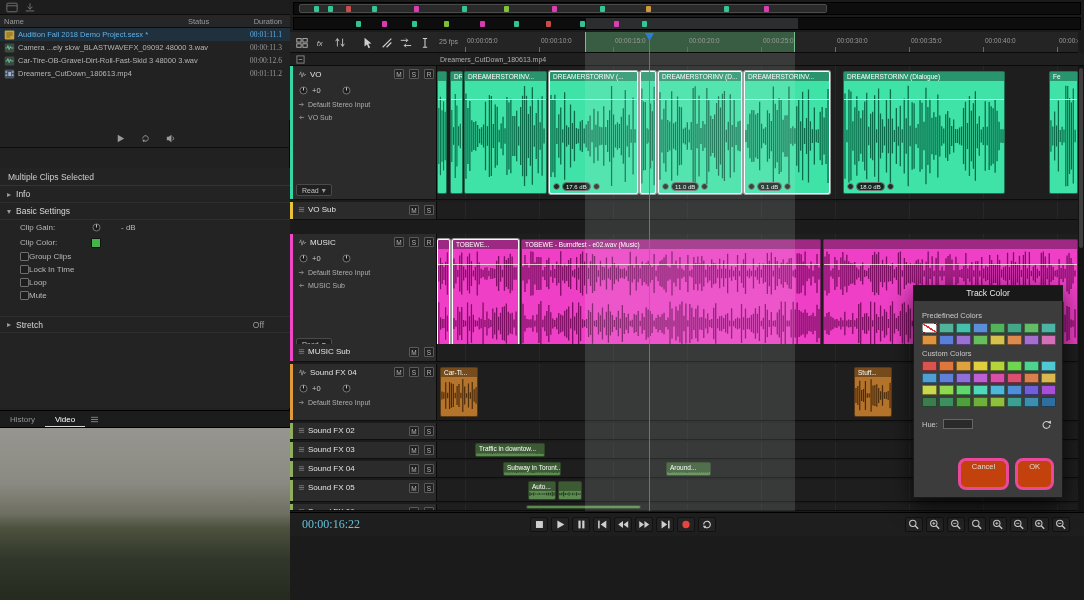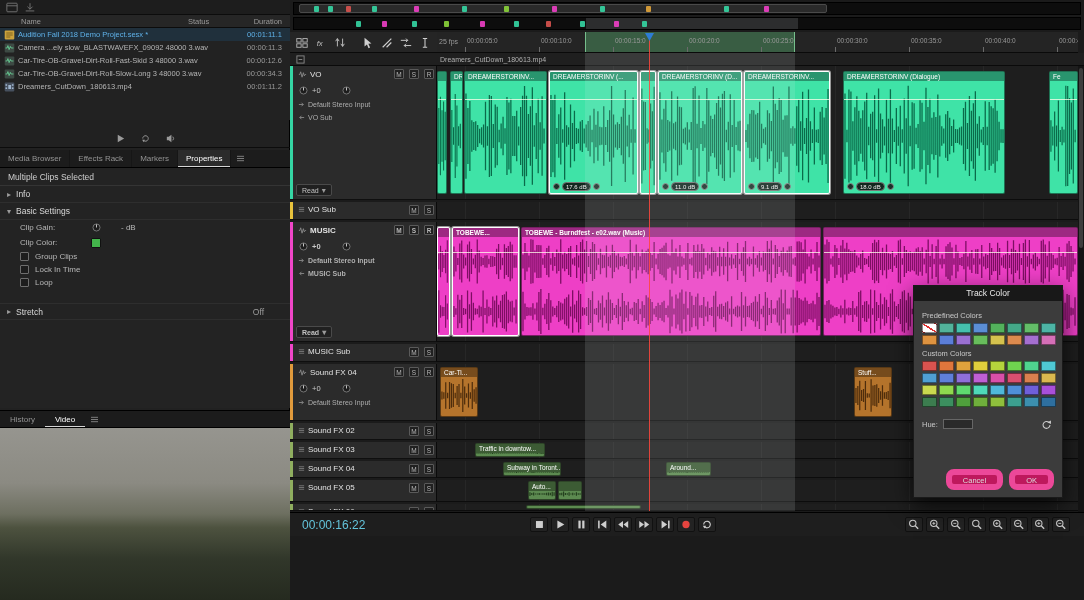--- a/index.html
+++ b/index.html
@@ -1,28 +1,28 @@
 <!DOCTYPE html>
 <html><head>
 <meta charset="utf-8">
 <style>
   *{margin:0;padding:0;box-sizing:border-box}
   html,body{background:#000}
   #app{position:relative;width:1084px;height:600px;background:#1b1b1b;overflow:hidden;
        font-family:"Liberation Sans",sans-serif;color:#bdbdbd;font-size:9px}
-  .mono{font-family:Liberation Sans, sans-serif}
+  .mono{font-family:Liberation Serif, serif}
   svg{display:block}
 
   
   #left{position:absolute;left:0;top:0;width:290px;height:600px;background:#212121;border-right:1px solid #000}
   #files-toolbar{position:absolute;left:0;top:0;width:290px;height:15px;display:flex;align-items:center;gap:6px;padding-left:6px;background:#1d1d1d;border-bottom:1px solid #0c0c0c}
   .mini-icon{width:12px;height:11px;opacity:.75}
   #files-header{position:absolute;left:0;top:15px;width:290px;height:13px;display:flex;align-items:center;
     background:#262626;border-bottom:1px solid #0c0c0c;font-size:7.5px;color:#9a9a9a}
-  #files-header .fh-name{flex:1;padding-left:21px}
+  #files-header .fh-name{flex:1;padding-left:4px}
   #files-header .fh-status{width:46px}
   #files-header .fh-dur{width:56px;text-align:right;padding-right:8px}
   #file-rows{position:absolute;left:0;top:28px;width:290px;height:92px;overflow:hidden;background:#222}
   .file-row{height:13px;display:flex;align-items:center;font-size:7.5px;color:#b5b5b5}
   .file-row.sel{color:#5fb1e8;background:#20303c}
   .ficon{width:18px;display:flex;justify-content:center}
   .fname{flex:1;white-space:nowrap;overflow:hidden;text-overflow:ellipsis}
   .fdur{width:56px;text-align:right;padding-right:8px;color:#9a9a9a}
   .file-row.sel .fdur{color:#5fb1e8}
   #files-transport{position:absolute;left:0;top:130px;width:290px;height:18px;display:flex;align-items:center;justify-content:center;gap:14px;border-bottom:1px solid #0c0c0c}
@@ -32,21 +32,21 @@
   .ptab.active{color:#fff;background:#2b2b2b;box-shadow:inset 0 -1px 0 #d5d5d5}
   .tabmenu{display:flex;align-items:center;padding:0 5px}
   
   #props{position:absolute;left:0;top:168px;width:290px;height:240px;background:#232323;overflow:hidden}
   .sel-label{height:18px;line-height:18px;padding-left:8px;font-size:8.5px;color:#cfcfcf;border-bottom:1px solid #343434}
   .sect{display:flex;align-items:center;gap:5px;height:17px;padding-left:7px;font-size:8.5px;color:#d8d8d8;border-bottom:1px solid #2e2e2e}
   .caret{color:#9a9a9a;font-size:8px}
   .prow{display:flex;align-items:center;gap:19px;height:15px;padding-left:20px;font-size:8px;color:#b8b8b8}
   .plabel{width:52px}
   .swatch-green{width:10px;height:10px;border:1px solid #111;border-radius:1px}
-  .cbrow{display:flex;align-items:center;gap:6px;height:13px;padding-left:20px;font-size:8px;color:#b8b8b8}
+  .cbrow{display:flex;align-items:center;gap:0;height:13px;padding-left:20px;font-size:8px;color:#b8b8b8}
   .cbox{width:9px;height:9px;background:#1d1d1d;border:1px solid #6e6e6e;border-radius:1px}
   .stretch{margin-top:14px;border-top:1px solid #2e2e2e}
   .stretch .off{margin-left:auto;margin-right:26px;color:#9a9a9a}
   
   #lower-tabs{position:absolute;left:0;top:410px;width:290px;height:18px;display:flex;align-items:center;background:#1c1c1c;border-top:1px solid #000;border-bottom:1px solid #000}
   .ltab{padding:0 10px;font-size:8px;color:#949494;height:100%;display:flex;align-items:center}
   .ltab.active{color:#fff;box-shadow:inset 0 -1px 0 #d5d5d5}
   #video-preview{position:absolute;left:0;top:428px;width:290px;height:172px;overflow:hidden;
     background:linear-gradient(180deg,#96958f 0%,#8b8a82 32%,#6d6f60 50%,#4d523f 58%,#31372a 76%,#252a1f 100%)}
 
@@ -117,21 +117,21 @@
   #dlg-title{height:15px;background:#181818;color:#e8e8e8;font-size:8.5px;text-align:center;line-height:15px}
   #dlg-body{flex:1;display:flex;flex-direction:column;padding:6px 8px 7px 8px}
   .dlg-label{font-size:7.5px;color:#c8c8c8;margin:4px 0 3px}
   .dlg-grid{display:grid;grid-template-columns:repeat(8,15px);gap:2px}
   .sw{width:15px;height:10px;border:1px solid rgba(0,0,0,.45);border-radius:1px}
   .sw.none{background-image:linear-gradient(to top right,transparent 44%,#d33 44%,#d33 56%,transparent 56%);background-color:#fff}
   #hue-row{display:flex;align-items:center;gap:5px;margin-top:10px;font-size:7.5px;color:#c8c8c8}
   #hue-box{width:30px;height:10px;background:#2a2a2a;border:1px solid #666}
   #hue-reset{margin-left:auto;width:15px;height:14px;display:flex;align-items:center;justify-content:center}
   #dlg-btns{margin-top:auto;display:flex;justify-content:flex-end;gap:6px}
-  .dlg-btn{height:21px;padding:0 11px;border:6px solid #ec4899;border-radius:8px;background:#be185d;color:#ddd;font-size:7.5px;line-height:12px}
+  .dlg-btn{height:32px;padding:0 11px;border:3px solid #ec4899;border-radius:8px;background:#c2410c;color:#ddd;font-size:7.5px;line-height:12px}
 </style>
 </head>
 <body>
 
 <div id="app">
 
   <div id="left">
     <div id="files-toolbar">
       <span class="mini-icon">
         <svg viewBox="0 0 14 12" width="12" height="11">
@@ -177,30 +177,20 @@
               <rect x="2" y="2" width="12" height="11" rx="1" fill="#3d4a44"></rect>
               <path d="M3 7.5h2l1-3 1.5 5 1.5-4 1 2h3" stroke="#69d89a" fill="none"></path>
             </svg>
           </div>
           <div class="fname">Car-Tire-OB-Gravel-Dirt-Roll-Fast-Skid 3 48000 3.wav</div>
           <div class="fdur mono">00:00:12.6</div>
         </div>
         <div class="file-row">
           <div class="ficon">
             <svg viewBox="0 0 16 15" width="13" height="12">
-              <rect x="2" y="2" width="12" height="11" rx="1" fill="#3d4a44"></rect>
-              <path d="M3 7.5h2l1-3 1.5 5 1.5-4 1 2h3" stroke="#69d89a" fill="none"></path>
-            </svg>
-          </div>
-          <div class="fname">Car-Tire-OB-Gravel-Dirt-Roll-Slow-Long 3 48000 3.wav</div>
-          <div class="fdur mono">00:00:34.3</div>
-        </div>
-        <div class="file-row">
-          <div class="ficon">
-            <svg viewBox="0 0 16 15" width="13" height="12">
               <rect x="2" y="2" width="12" height="11" rx="1" fill="#46505e"></rect>
               <rect x="3" y="4" width="2" height="2" fill="#9fb4cc"></rect>
               <rect x="3" y="8" width="2" height="2" fill="#9fb4cc"></rect>
               <rect x="11" y="4" width="2" height="2" fill="#9fb4cc"></rect>
               <rect x="11" y="8" width="2" height="2" fill="#9fb4cc"></rect>
               <rect x="6.5" y="5" width="3.5" height="5" fill="#9fb4cc"></rect>
             </svg>
           </div>
           <div class="fname">Dreamers_CutDown_180613.mp4</div>
           <div class="fdur mono">00:01:11.2</div>
@@ -218,31 +208,20 @@
             <polygon points="2.4,7.4 5.4,7.4 3.9,10" fill="#9a9a9a"></polygon>
           </svg>
         </span>
       <span>
           <svg viewBox="0 0 12 12" width="11" height="11">
             <polygon points="2,4 4,4 7,2 7,10 4,8 2,8" fill="#9a9a9a"></polygon>
             <path d="M8.5 4a3 3 0 0 1 0 4" stroke="#9a9a9a" fill="none"></path>
           </svg>
         </span>
     </div>
-    <div id="panel-tabs">
-        <div class="ptab">Media Browser</div>
-        <div class="ptab">Effects Rack</div>
-        <div class="ptab">Markers</div>
-        <div class="ptab active">Properties</div>
-        <div class="tabmenu">
-          <svg viewBox="0 0 10 8" width="9" height="7">
-            <path d="M1 1.5h8M1 4h8M1 6.5h8" stroke="#8a8a8a"></path>
-          </svg>
-        </div>
-      </div>
 
     <div id="props">
       <div class="sel-label">Multiple Clips Selected</div>
       <div class="sect">
         <span class="caret">▸</span>
         <span>Info</span>
       </div>
       <div class="sect">
         <span class="caret">▾</span>
         <span>Basic Settings</span>
@@ -266,20 +245,24 @@
             <div class="cbox"></div>
             <div>Group Clips</div>
           </div>
           <div class="cbrow">
             <div class="cbox"></div>
             <div>Lock In Time</div>
           </div>
           <div class="cbrow">
             <div class="cbox"></div>
             <div>Loop</div>
+          </div>
+          <div class="cbrow">
+            <div class="cbox"></div>
+            <div>Mute</div>
           </div>
         </div>
       <div class="sect stretch">
         <span class="caret">▸</span>
         <span>Stretch</span>
         <span class="off">Off</span>
       </div>
     </div>
 
     <div id="lower-tabs">
@@ -573,21 +556,21 @@
                 </svg>
               </div>
               <div class="tname">VO Sub</div>
               <div class="tspace"></div>
               <div class="tbtn">M</div>
               <div class="tbtn">S</div>
             </div>
           </div>
           <div class="lane"></div>
         </div>
-        <div class="track" style="top: 156px; height: 120px; font-weight: bold;">
+        <div class="track" style="top: 168px; height: 120px;">
           <div class="thead">
             <div class="stripe" style="background: rgb(240, 70, 200);"></div>
             <div class="trow">
               <div>
                 <svg viewBox="0 0 10 10" width="9" height="9">
                   <path d="M1 5h1l1-3 1.5 6 1.5-5 1 3.5 1-1.5h1" stroke="#8a8a8a" fill="none"></path>
                 </svg>
               </div>
               <div class="tname">MUSIC</div>
               <div class="tspace"></div>

